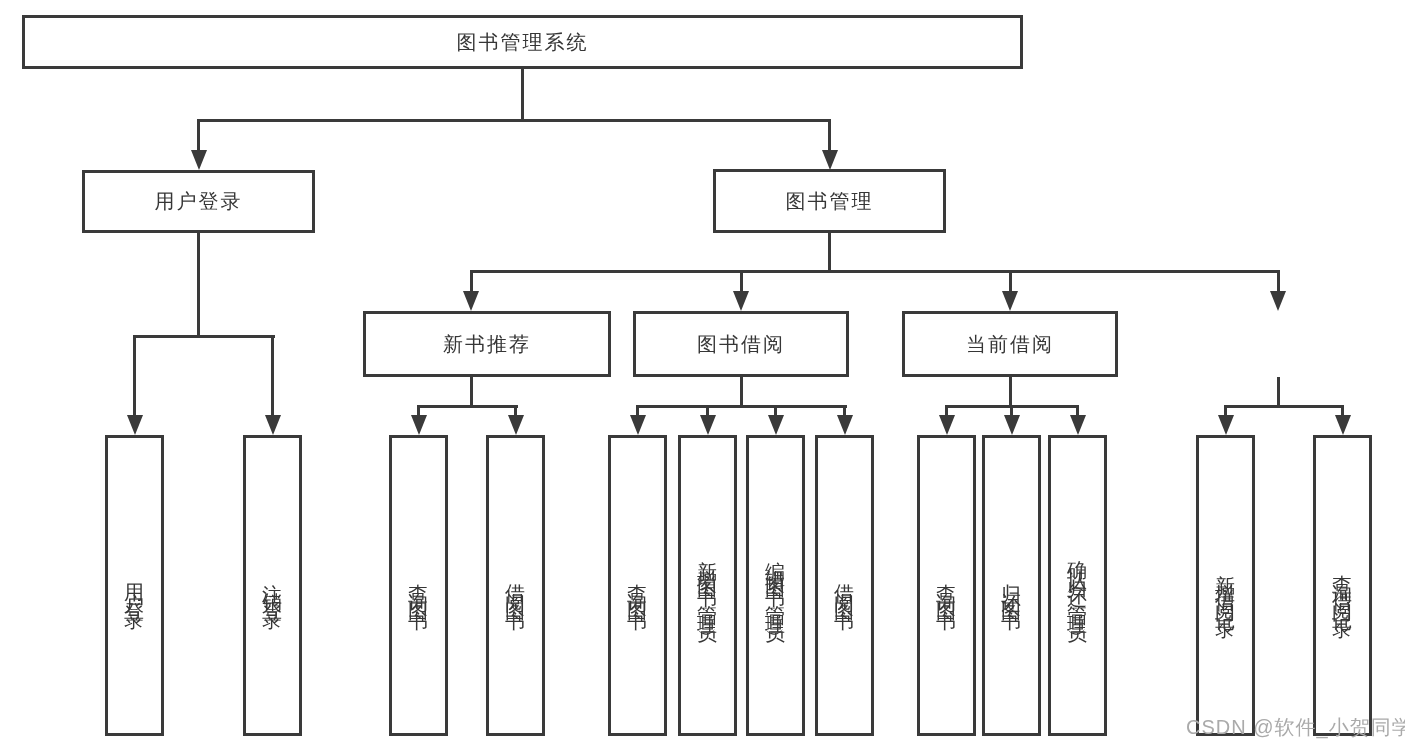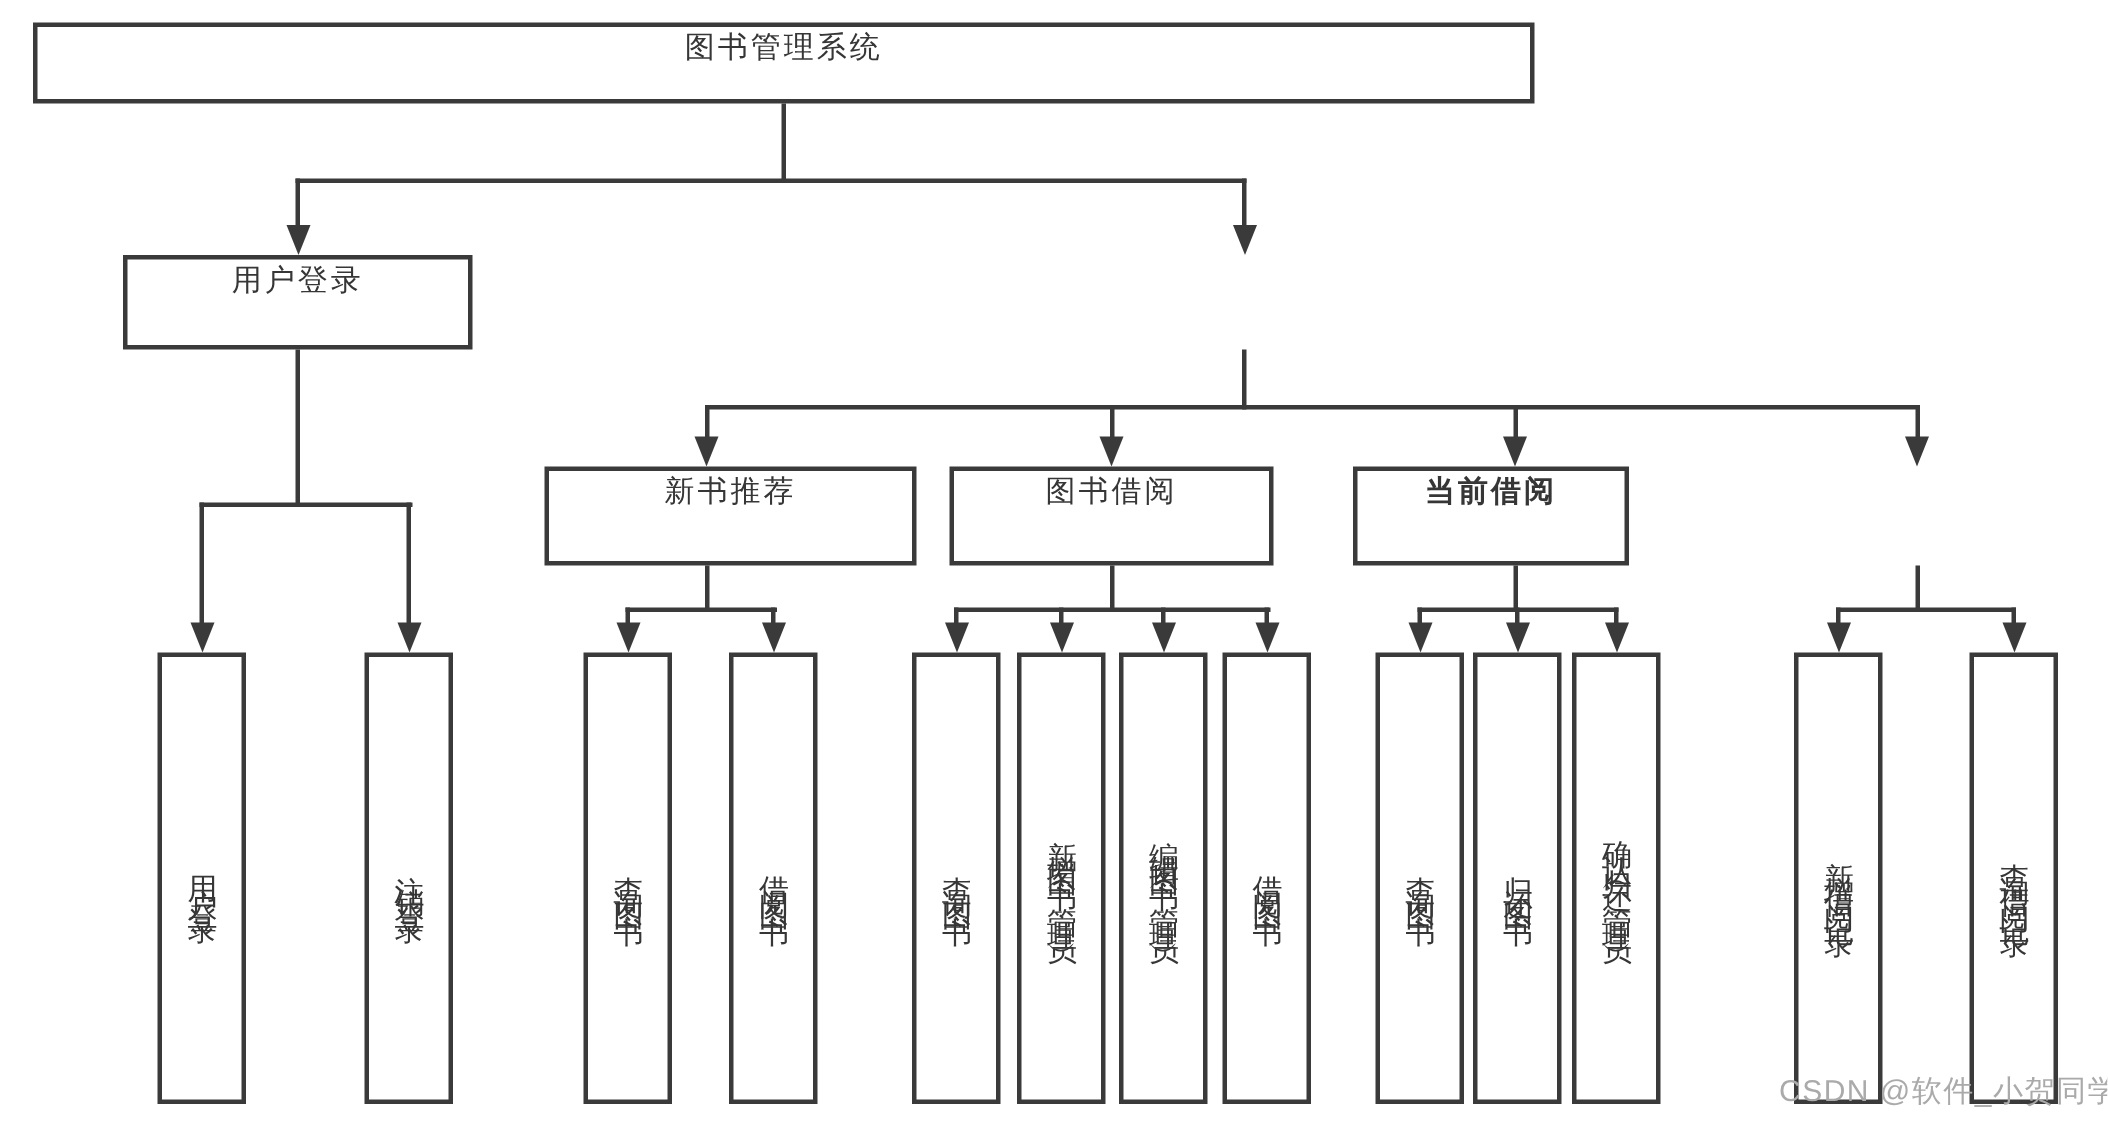--- a/index.html
+++ b/index.html
@@ -14,21 +14,21 @@
   .canvas{
     position:relative;
     width:1405px;height:747px;
     background:var(--bg);
     overflow:hidden;
   }
   .node{
     position:absolute;
     background:#fff;
     border:3px solid var(--line);
-    display:flex;align-items:flex-start;justify-content:center;
+    display:flex;align-items:center;justify-content:center;
     color:var(--text);
     font-size:20px;
     letter-spacing:2px;
     white-space:nowrap;
   }
   .leaf{
     position:absolute;
     background:#fff;
     border:3px solid var(--line);
     display:flex;align-items:center;justify-content:center;
@@ -64,30 +64,33 @@
 <div class="canvas">
 
   <div class="node" style="left:22px;top:15px;width:1001px;height:54px;">
     <span>图书管理系统</span>
   </div>
 
   <div class="node" style="left:82px;top:170px;width:233px;height:63px;">
     <span>用户登录</span>
   </div>
 
+  <div class="node" style="left:713px;top:169px;width:233px;height:64px;">
+    <span>图书管理</span>
+  </div>
 
   <div class="node" style="left:363px;top:311px;width:248px;height:66px;">
     <span>新书推荐</span>
   </div>
 
   <div class="node" style="left:633px;top:311px;width:216px;height:66px;">
     <span>图书借阅</span>
   </div>
 
-  <div class="node" style="left:902px;top:311px;width:184px;height:66px;font-weight:bold;">
+  <div class="node" style="left:902px;top:311px;width:216px;height:66px;">
     <span>当前借阅</span>
   </div>
 
 
   <div class="leaf" style="left:105px;top:435px;width:59px;height:301px;">
     <span class="vtext">用户登录</span>
   </div>
   <div class="leaf" style="left:243px;top:435px;width:59px;height:301px;">
     <span class="vtext">注销登录</span>
   </div>

